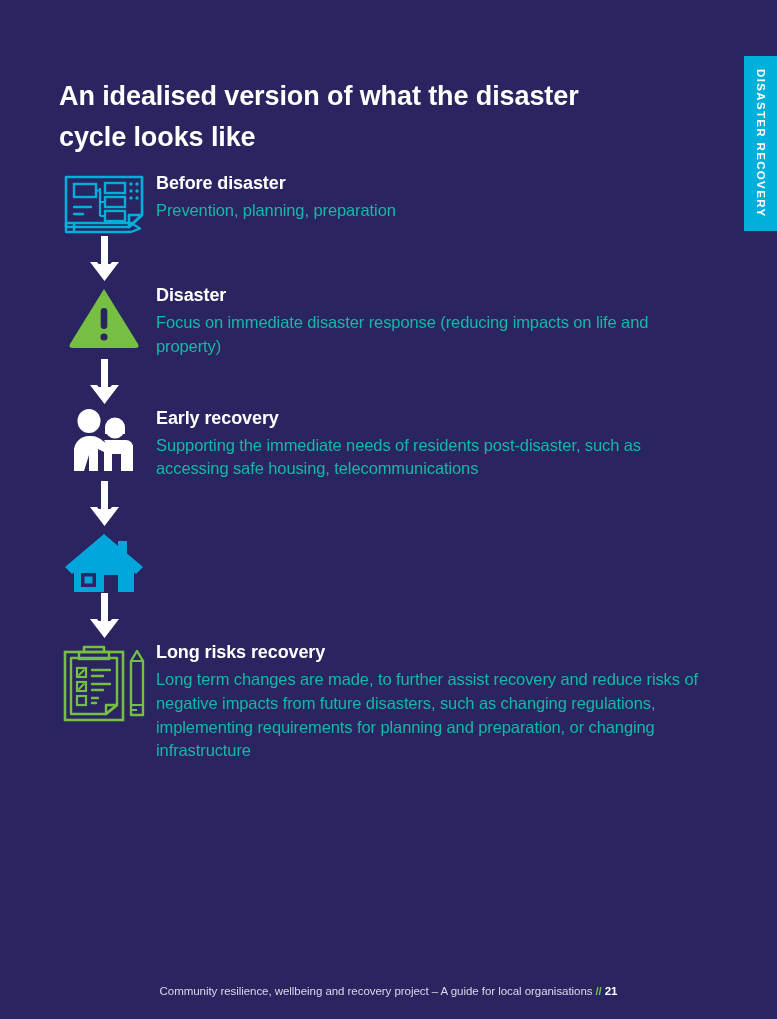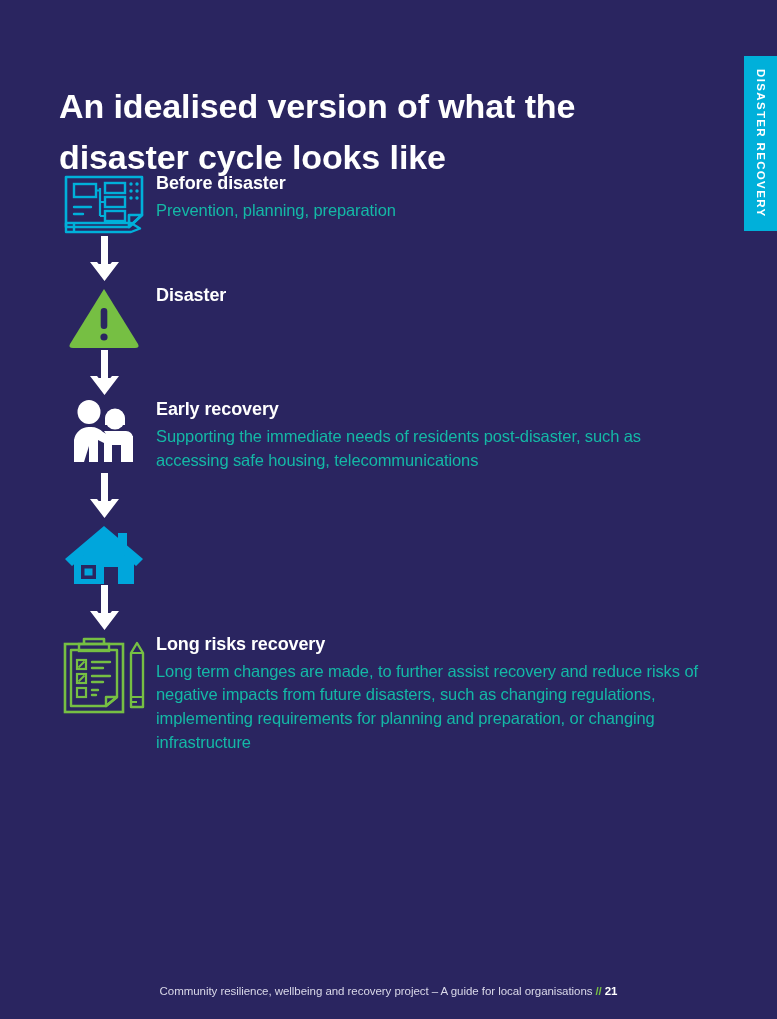--- a/index.html
+++ b/index.html
@@ -39,21 +39,21 @@
     line-height: 1;
   }
 
   
   .page-title {
     position: absolute;
     left: 59px;
     top: 58px;
     width: 520px;
     color: #ffffff;
-    font-size: 34px;
+    font-size: 27px;
     font-weight: bold;
     line-height: 1.52;
     letter-spacing: -0.1px;
   }
 
   
   .stages {
     position: absolute;
     left: 0;
     top: 172px;
@@ -182,20 +182,21 @@
   <div class="stage">
     <div class="stage-icon">
       <svg width="72" height="64" viewBox="0 0 72 64">
         <path d="M36 3 L70 58 Q72 62 67 62 H5 Q0 62 2 58 Z" fill="#76bf43"></path>
         <rect x="32.7" y="22" width="6.6" height="21" rx="3.2" fill="#2a2560"></rect>
         <circle cx="36" cy="51" r="3.6" fill="#2a2560"></circle>
       </svg>
     </div>
     <div class="stage-text">
       <div class="stage-title">Disaster</div>
+      <div class="stage-desc">Focus on immediate disaster response (reducing impacts on life and property)</div>
     </div>
   </div>
 
   <div class="arrow-row">
     <div class="arrow-slot">
       <svg class="arrow-down" width="33" height="48" viewBox="0 0 33 48">
         <rect x="13" y="0" width="7" height="30" fill="#ffffff"></rect>
         <path d="M2 26 L16.5 45 L31 26 L24 26 L16.5 35 L9 26 Z" fill="#ffffff"></path>
         <path d="M6 28 L16.5 44 L27 28 Z" fill="#ffffff"></path>
       </svg>

